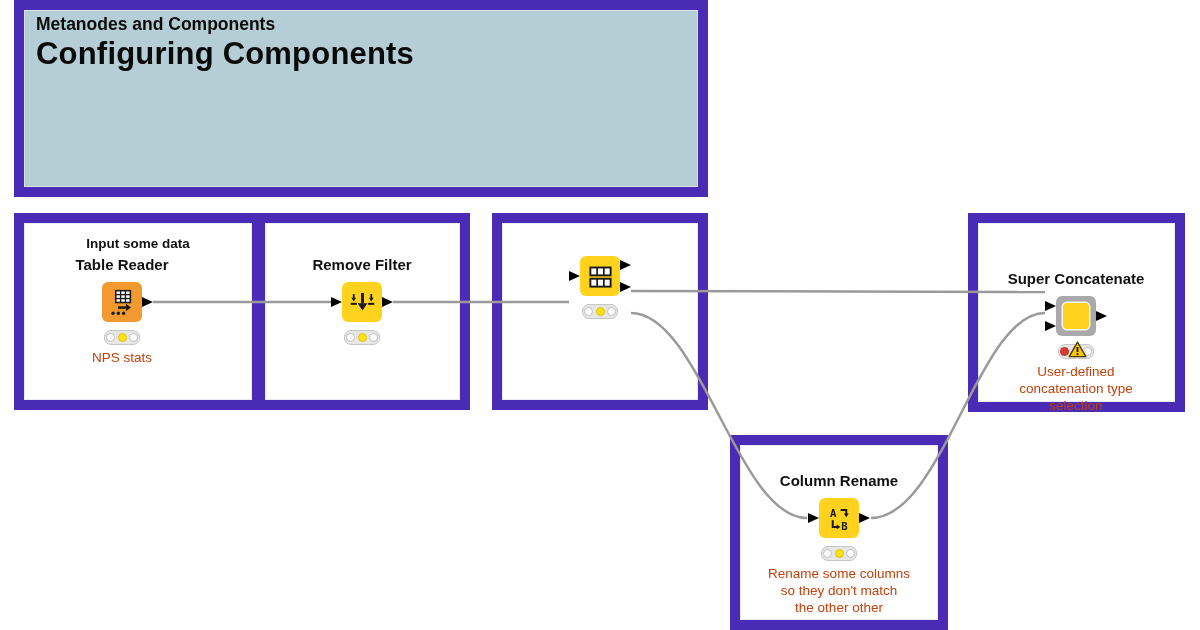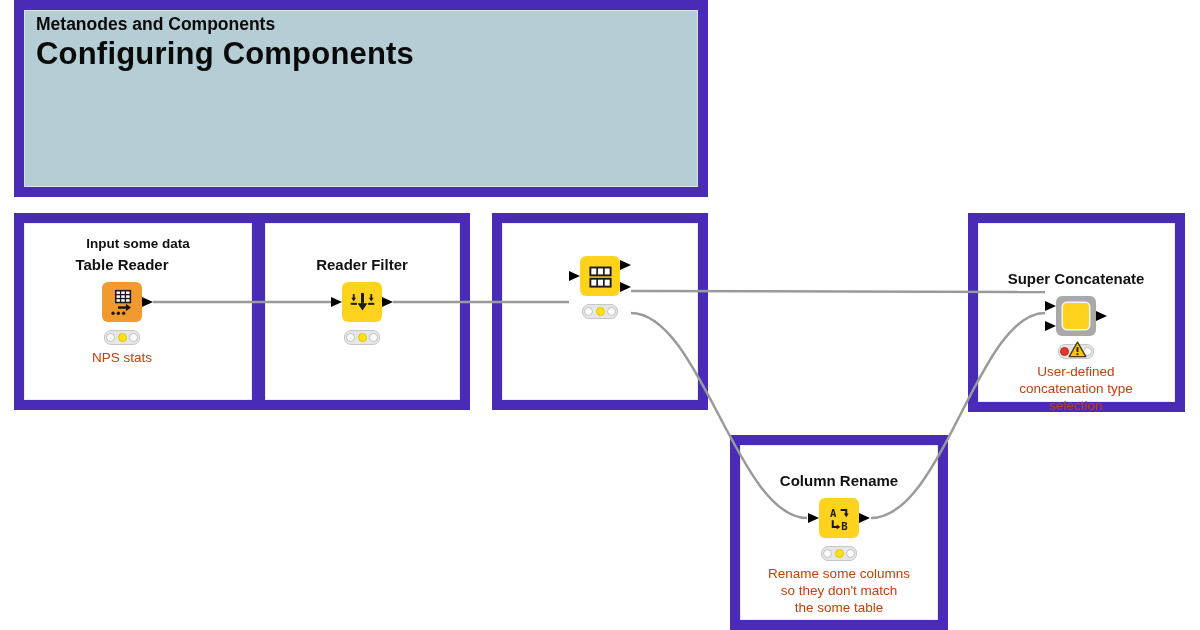--- a/index.html
+++ b/index.html
@@ -116,21 +116,21 @@
   </div>
   <div class="traffic">
     <span class="dot off"></span>
       <span class="dot yellow"></span>
       <span class="dot off"></span>
   </div>
   <div class="node-desc">NPS stats</div>
 </div>
 
 <div class="node" style="left:262px;top:256px;">
-  <div class="node-name">Reader Filter</div>
+  <div class="node-name">Remove Filter</div>
   <div class="icon-row">
     <span class="port" style="left:69px;top:14.5px;"></span>
     <div class="node-icon yellow">
       <svg width="27" height="27" viewBox="0 0 24 24">
         <line x1="12" y1="3.5" x2="12" y2="13" stroke="#1a1a1a" stroke-width="2.6"></line>
         <polygon points="7.6,12.6 16.4,12.6 12,19" fill="#1a1a1a"></polygon>
         <line x1="4.2" y1="4.5" x2="4.2" y2="8.2" stroke="#1a1a1a" stroke-width="1.6"></line>
         <polygon points="2.1,7.8 6.3,7.8 4.2,11" fill="#1a1a1a"></polygon>
         <line x1="1.5" y1="13.2" x2="7" y2="13.2" stroke="#1a1a1a" stroke-width="1.8"></line>
         <line x1="19.8" y1="4.5" x2="19.8" y2="8.2" stroke="#1a1a1a" stroke-width="1.6"></line>
@@ -186,21 +186,21 @@
     </div>
     <span class="port" style="left:120px;top:14.5px;"></span>
   </div>
   <div class="traffic">
     <span class="dot off"></span>
       <span class="dot yellow"></span>
       <span class="dot off"></span>
   </div>
   <div class="node-desc">Rename some columns
 so they don't match
-the some table</div>
+the other other</div>
 </div>
 
 <div class="node" style="left:976px;top:256px;margin-top:14px;">
   <div class="node-name">Super Concatenate</div>
   <div class="icon-row">
     <span class="port" style="left:69px;top:4.5px;"></span>
     <span class="port" style="left:69px;top:24.5px;"></span>
     <div class="node-icon component">
       <div class="component-inner"></div>
     </div>

